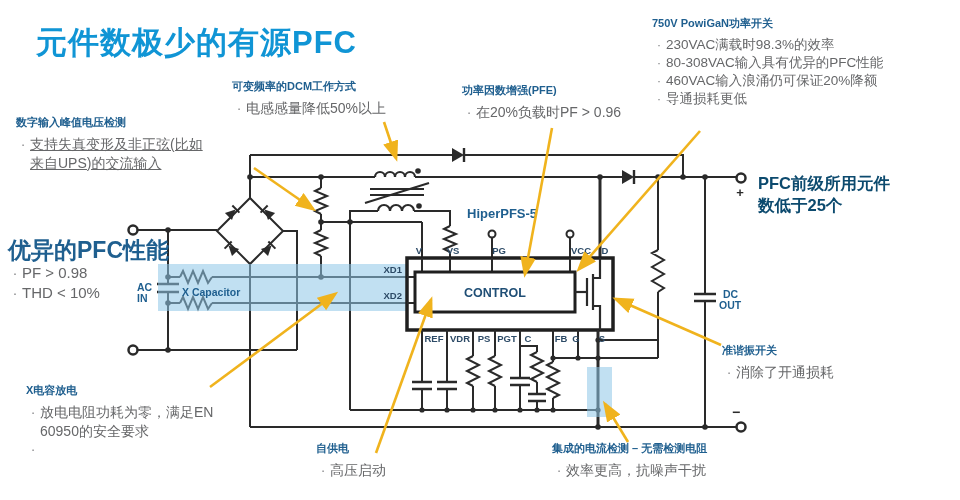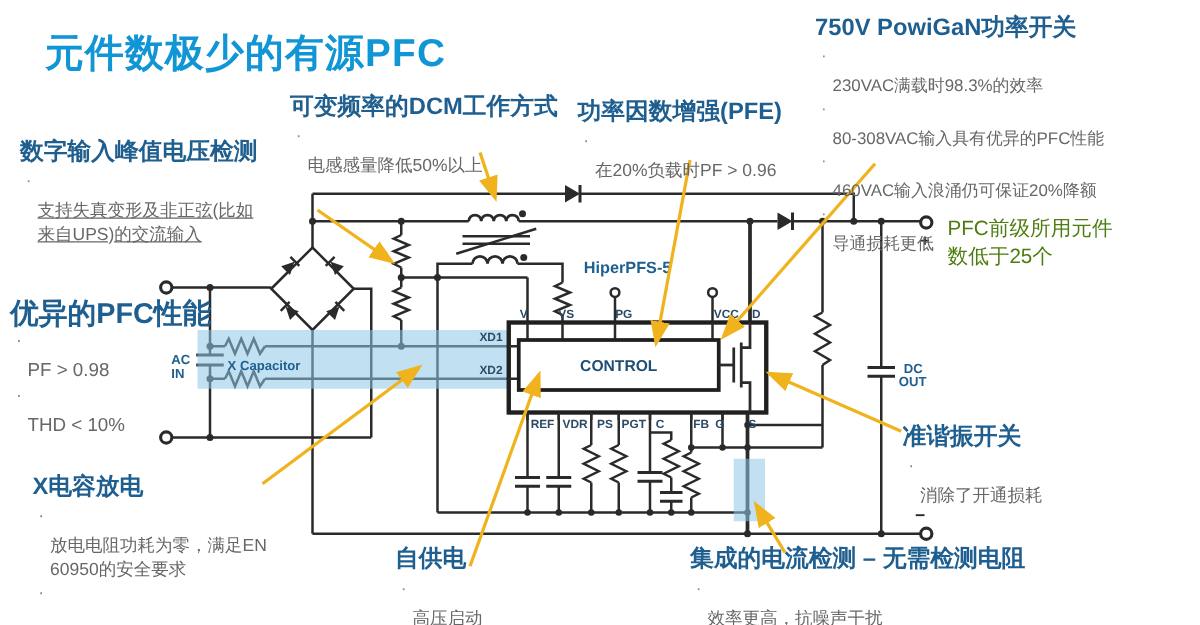--- a/index.html
+++ b/index.html
@@ -1,28 +1,28 @@
 <!DOCTYPE html>
 <html><head>
 <meta charset="utf-8">
 <style>
   html,body{margin:0;padding:0;background:#ffffff;}
   #canvas{position:relative;width:960px;height:500px;background:#ffffff;overflow:hidden;
           font-family:"Liberation Sans","DejaVu Sans",sans-serif;}
   #schematic-svg{position:absolute;left:0;top:0;z-index:1;}
   .txt{position:absolute;z-index:2;}
   .page-title{font-size:31px;font-weight:bold;color:#1095d5;letter-spacing:1px;white-space:nowrap;}
-  .co-head{font-weight:bold;color:#1f5f8f;font-size:19px;line-height:20px;white-space:nowrap;}
+  .co-head{font-weight:bold;color:#1f5f8f;font-size:11px;line-height:20px;white-space:nowrap;}
   .co-head.big{font-size:23px;}
   .bullets{margin-top:3px;}
   .bullet{display:flex;color:#666769;font-size:14px;line-height:18.5px;}
   .bullet .mark{width:14px;flex:0 0 14px;text-align:center;color:#8a8b8d;}
-  .bullet .bt{display:block;margin-top:24px;}
+  .bullet .bt{display:block;}
   .sm .bullet{font-size:13.5px;line-height:18px;}
-  .two-line{font-weight:normal;color:#4d7c0f;font-size:16.5px;line-height:22px;white-space:nowrap;}
+  .two-line{font-weight:bold;color:#0c4a6e;font-size:16.5px;line-height:22px;white-space:nowrap;}
   svg text{font-family:"Liberation Sans","DejaVu Sans",sans-serif;}
   .pin-label{font-size:9.5px;font-weight:bold;fill:#2c4a66;}
   .sch-label{font-size:10.5px;font-weight:bold;fill:#1f5f8f;}
 </style>
 </head>
 <body>
 
 <div id="canvas">
 
   <svg id="schematic-svg" width="960" height="500" viewBox="0 0 960 500">

